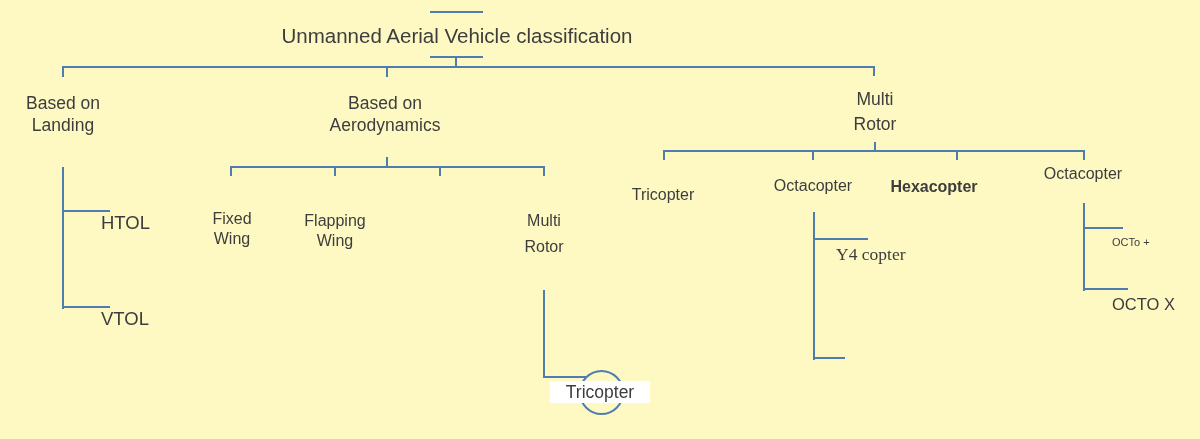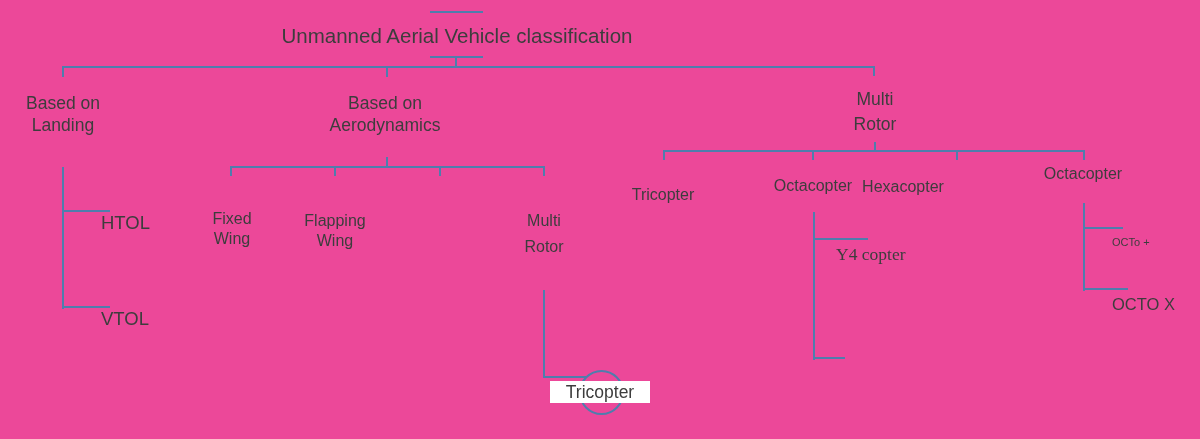--- a/index.html
+++ b/index.html
@@ -1,19 +1,19 @@
 <!DOCTYPE html>
 <html style="--line: #4f7dad; --text: #3d3d3d;"><head>
 <meta charset="utf-8">
 <style>
   html,body{margin:0;padding:0;background:#fff;}
   #canvas{
     position:relative;
     width:1200px;height:439px;
-    background:#ec4899;
+    background:#fef9c3;
     overflow:hidden;
     font-family:"Liberation Sans",sans-serif;
   }
   .ln{position:absolute;background:var(--line);}
   .h{height:2px;}
   .v{width:2px;}
   .lbl{
     position:absolute;
     color:var(--text);
     white-space:pre-line;
@@ -76,21 +76,21 @@
 Rotor</div>
   <div class="ln v" style="left:874px;top:142px;height:10px;"></div>
   <div class="ln h" style="left:663px;top:150px;width:422px;"></div>
   <div class="ln v" style="left:663px;top:150px;height:10px;"></div>
   <div class="ln v" style="left:812px;top:150px;height:10px;"></div>
   <div class="ln v" style="left:956px;top:150px;height:10px;"></div>
   <div class="ln v" style="left:1083px;top:150px;height:10px;"></div>
 
   <div class="lbl ctr" style="left:613px;top:185px;width:100px;font-size:16px;">Tricopter</div>
   <div class="lbl ctr" style="left:763px;top:176px;width:100px;font-size:16px;">Octacopter</div>
-  <div class="lbl ctr" style="left:853px;top:177px;width:100px;font-size:16px;">Hexacopter</div>
+  <div class="lbl ctr" style="left:884px;top:177px;width:100px;font-size:16px;font-weight:bold;">Hexacopter</div>
   <div class="lbl ctr" style="left:1033px;top:164px;width:100px;font-size:16px;">Octacopter</div>
 
   <div class="ln v" style="left:813px;top:212px;height:148px;"></div>
   <div class="ln h" style="left:813px;top:238px;width:55px;"></div>
   <div class="lbl" style="left:836px;top:243px;font-size:17.5px;font-family:Liberation Serif, serif;">Y4 copter</div>
   <div class="ln h" style="left:813px;top:357px;width:32px;"></div>
 
   <div class="ln v" style="left:1083px;top:203px;height:88px;"></div>
   <div class="ln h" style="left:1083px;top:227px;width:40px;"></div>
   <div class="lbl" style="left:1112px;top:235px;font-size:11px;">OCTo +</div>

